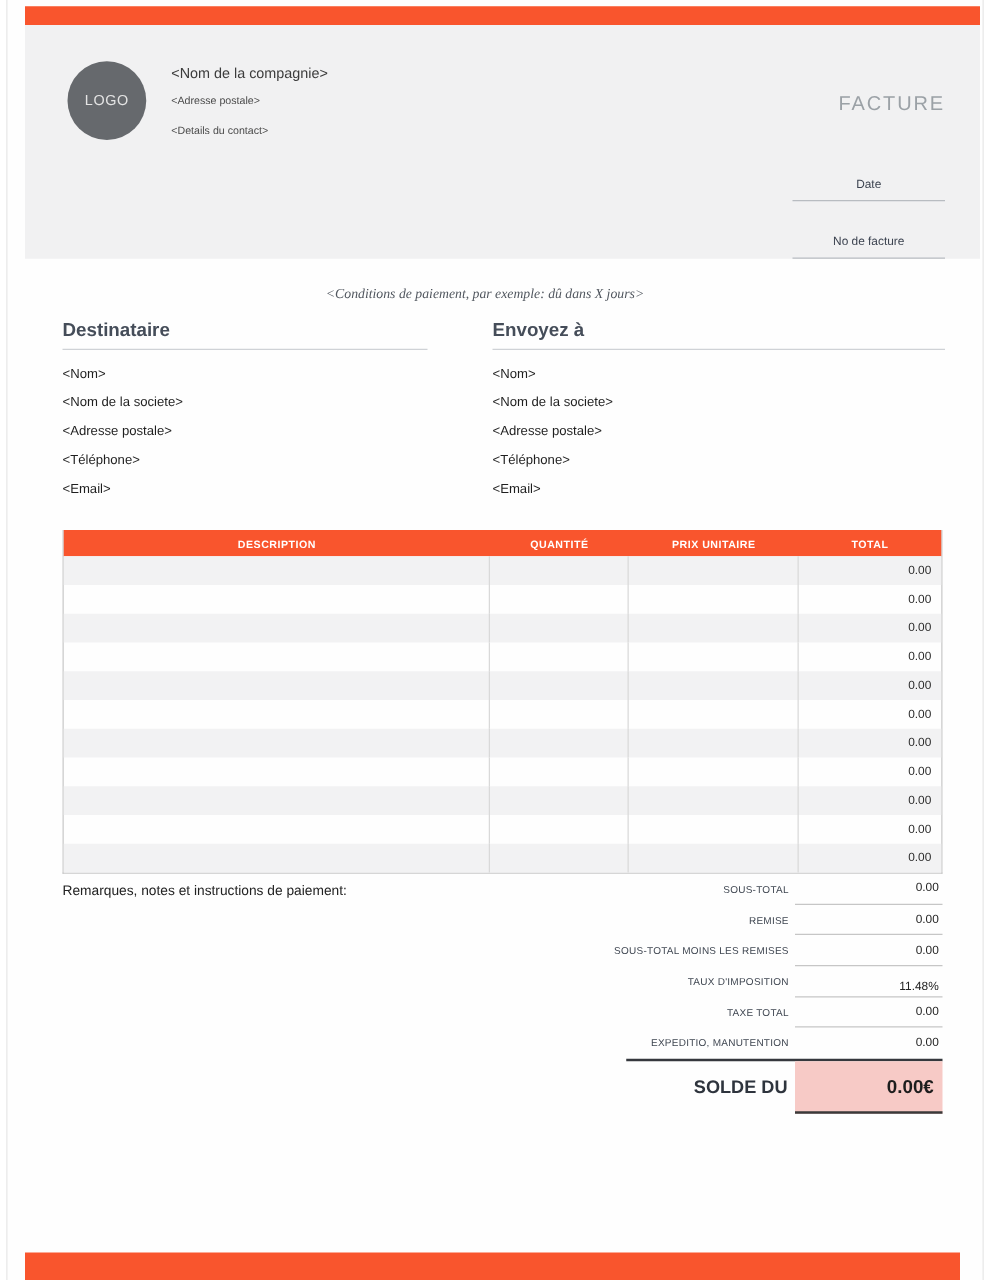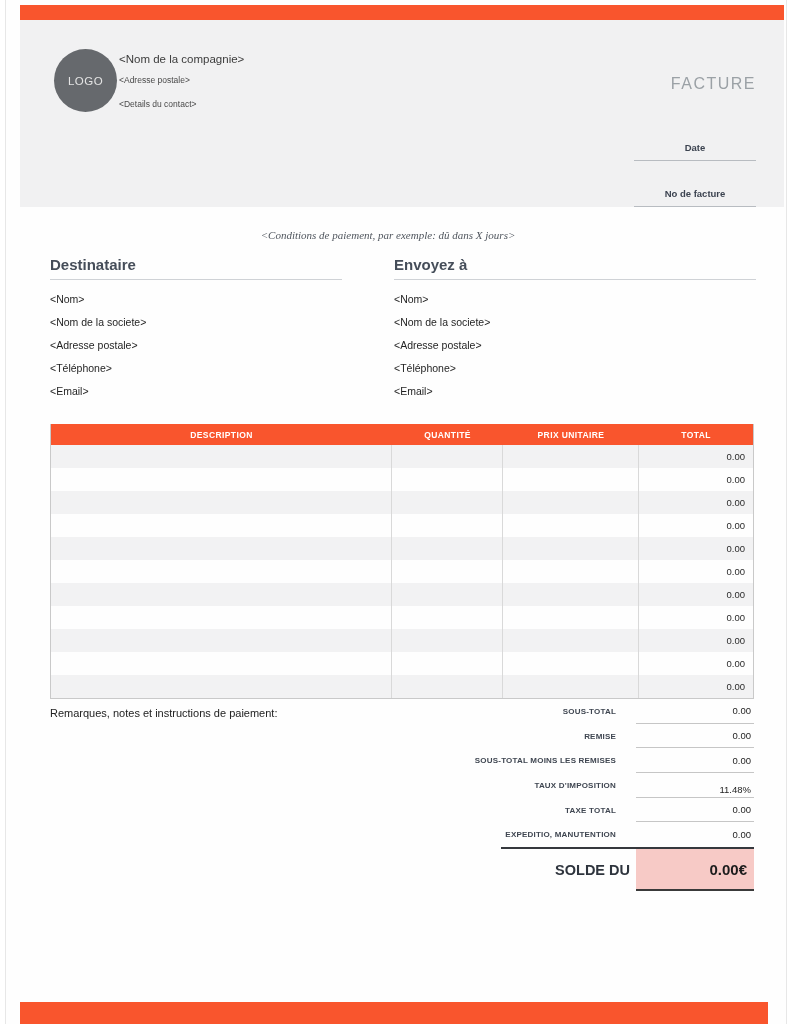--- a/index.html
+++ b/index.html
@@ -29,36 +29,36 @@
   .header-block {
     position: relative; height: 187px; background: #f1f1f2;
   }
   .logo {
     position: absolute; left: 34px; top: 29px;
     width: 63px; height: 63px; border-radius: 50%;
     background: #66696d; color: #e4e4e4;
     display: flex; align-items: center; justify-content: center;
     font-size: 11.5px; letter-spacing: 0.5px;
   }
-  .company { position: absolute; left: 99px; top: 33px; }
+  .company { position: absolute; left: 117px; top: 33px; }
   .company-name { font-size: 11.5px; color: #3c3c3c; }
   .company-address { font-size: 8.5px; color: #4a4a4a; margin-top: 10px; }
   .company-contact { font-size: 8.5px; color: #4a4a4a; margin-top: 14px; }
 
   .facture-title {
     position: absolute; top: 55px; right: 28px;
     font-size: 16px; color: #9ba1a6; letter-spacing: 1.5px;
   }
   .meta-field {
     position: absolute; right: 28px; width: 122px;
     text-align: center;
     border-bottom: 1px solid #b8bcc1;
     padding-bottom: 7px;
   }
-  .meta-field .lbl { font-size: 9.5px; font-weight: bold; color: #3c4350; }
+  .meta-field .lbl { font-size: 9.5px; font-weight: normal; color: #3c4350; }
   .meta-date { top: 122px; }
   .meta-invno { top: 168px; }
 
   
   .terms {
     margin-top: 22px; padding-right: 28px;
     text-align: center; font-style: italic;
     font-size: 11px; color: #50565e; font-family: Liberation Serif, serif;
   }
 
@@ -104,22 +104,22 @@
   .notes {
     position: absolute; left: 0; top: 8px;
     font-size: 11px; color: #222;
   }
   .summary { position: absolute; right: 0; top: 0; width: 704px; }
   .sum-row {
     display: flex; justify-content: flex-end; align-items: center;
     height: 24.7px;
   }
   .sum-label {
-    font-size: 8px; font-weight: bold; color: #3f4651;
-    letter-spacing: 0.2px; text-align: right; margin-right: 20px;
+    font-size: 8px; font-weight: normal; color: #3f4651;
+    letter-spacing: 0.2px; text-align: right; margin-right: 5px;
   }
   .sum-value {
     width: 118px; text-align: right; font-size: 9.5px; color: #232323;
     padding-right: 3px; align-self: stretch;
     display: flex; align-items: center; justify-content: flex-end;
     border-bottom: 1px solid #c6c6c6;
   }
   .sum-row.value-low .sum-value { align-items: flex-end; padding-bottom: 2px; }
   .thick-line {
     margin-left: 451px; width: 253px; height: 0;

